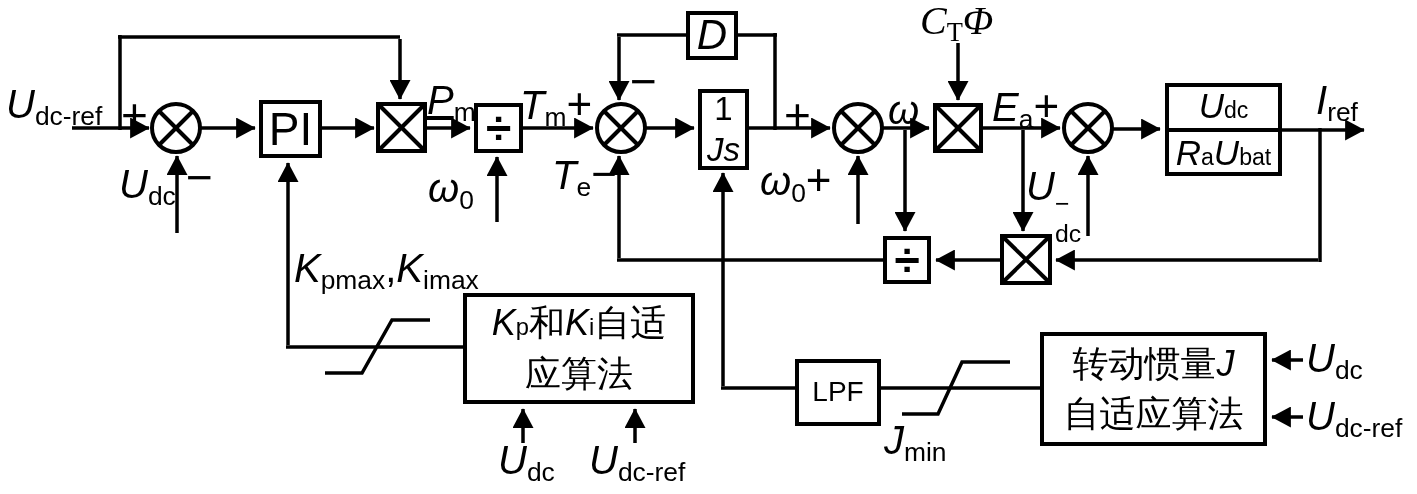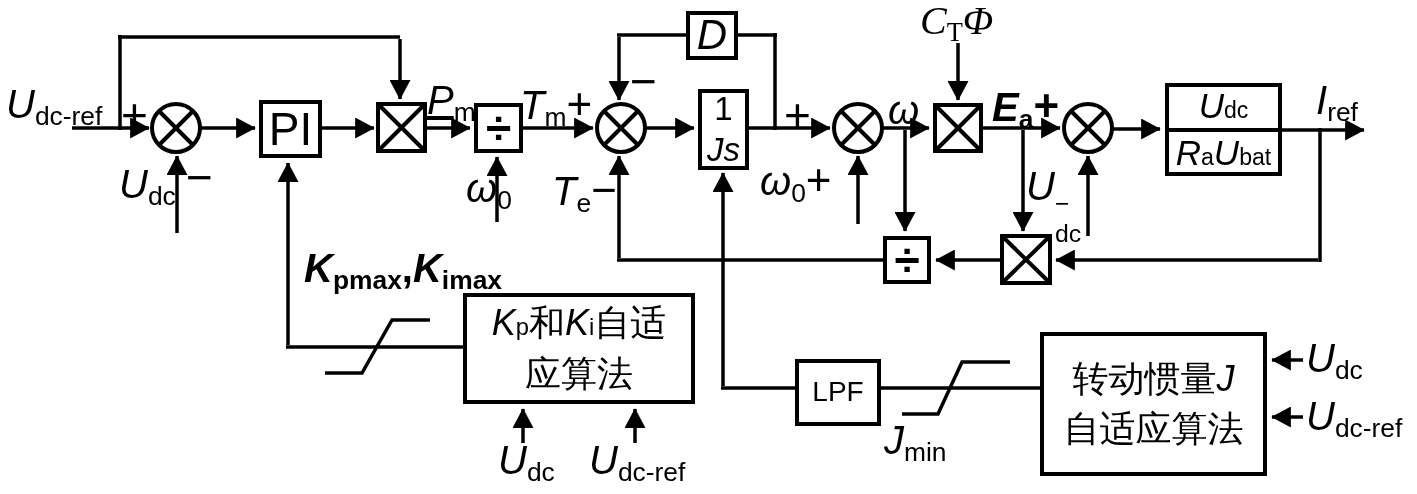--- a/index.html
+++ b/index.html
@@ -187,47 +187,47 @@
         <i>K</i>
         <sub>p</sub>
         <span>和</span>
         <i>K</i>
         <sub>i</sub>
         <span>自适</span>
       </span>
     <span>应算法</span>
   </div>
 
-  <div class="blk cjk" style="left:1040px;top:332px;width:227px;height:144px;font-size:36px;align-items:center;">
+  <div class="blk cjk" style="left:1040px;top:332px;width:227px;height:114px;font-size:36px;align-items:center;">
     <span class="row">
         <span>转动惯量</span>
         <i>J</i>
       </span>
     <span>自适应算法</span>
   </div>
 
   <div class="lbl" style="left:6px;top:84px;"><i>U</i><sub>dc-ref</sub></div>
   <div class="lbl sign-only" style="left:121px;top:92px;"><span>+</span></div>
   <div class="lbl" style="left:119px;top:164px;"><i>U</i><sub>dc</sub></div>
   <div class="lbl sign-only" style="left:186px;top:154px;"><span>−</span></div>
   <div class="lbl" style="left:427px;top:80px;text-decoration:underline;"><i>P</i><sub>m</sub></div>
-  <div class="lbl" style="left:466px;top:168px;text-align:center;"><i>ω</i><sub>0</sub></div>
+  <div class="lbl" style="left:428px;top:168px;text-align:center;"><i>ω</i><sub>0</sub></div>
   <div class="lbl" style="left:520px;top:82px;"><i>T</i><sub>m</sub><span class="sign">+</span></div>
   <div class="lbl sign-only" style="left:630px;top:58px;"><span>−</span></div>
-  <div class="lbl" style="left:552px;top:168px;"><i>T</i><sub>e</sub><span class="sign">−</span></div>
+  <div class="lbl" style="left:552px;top:152px;"><i>T</i><sub>e</sub><span class="sign">−</span></div>
   <div class="lbl sign-only" style="left:784px;top:92px;"><span>+</span></div>
   <div class="lbl" style="left:760px;top:158px;"><i>ω</i><sub>0</sub><span class="sign">+</span></div>
   <div class="lbl" style="left:888px;top:90px;"><i>ω</i></div>
   <div class="lbl" style="left:920px;top:1px;font-family:Liberation Serif, serif;"><i>C</i><sub>T</sub><i>Φ</i></div>
-  <div class="lbl" style="left:992px;top:84px;font-weight:bold;"><i>E</i><sub>a</sub><span class="sign">+</span></div>
+  <div class="lbl" style="left:992px;top:84px;"><i>E</i><sub>a</sub><span class="sign">+</span></div>
   <div class="lbl" style="left:1026px;top:166px;"><i>U</i><span class="ss">
         <span>−</span>
         <span>dc</span>
       </span></div>
   <div class="lbl" style="left:1298px;top:80px;margin-left:18px;"><i>I</i><sub>ref</sub></div>
   <div class="lbl" style="left:884px;top:420px;"><i>J</i><sub>min</sub></div>
-  <div class="lbl" style="left:304px;top:248px;font-weight:bold;"><i>K</i><sub>pmax</sub><span>,</span><i>K</i><sub>imax</sub></div>
+  <div class="lbl" style="left:294px;top:248px;"><i>K</i><sub>pmax</sub><span>,</span><i>K</i><sub>imax</sub></div>
   <div class="lbl" style="left:498px;top:440px;"><i>U</i><sub>dc</sub></div>
   <div class="lbl" style="left:589px;top:440px;"><i>U</i><sub>dc-ref</sub></div>
   <div class="lbl" style="left:1306px;top:338px;"><i>U</i><sub>dc</sub></div>
   <div class="lbl" style="left:1306px;top:396px;"><i>U</i><sub>dc-ref</sub></div>
 
 </div>
 
 </body></html>

